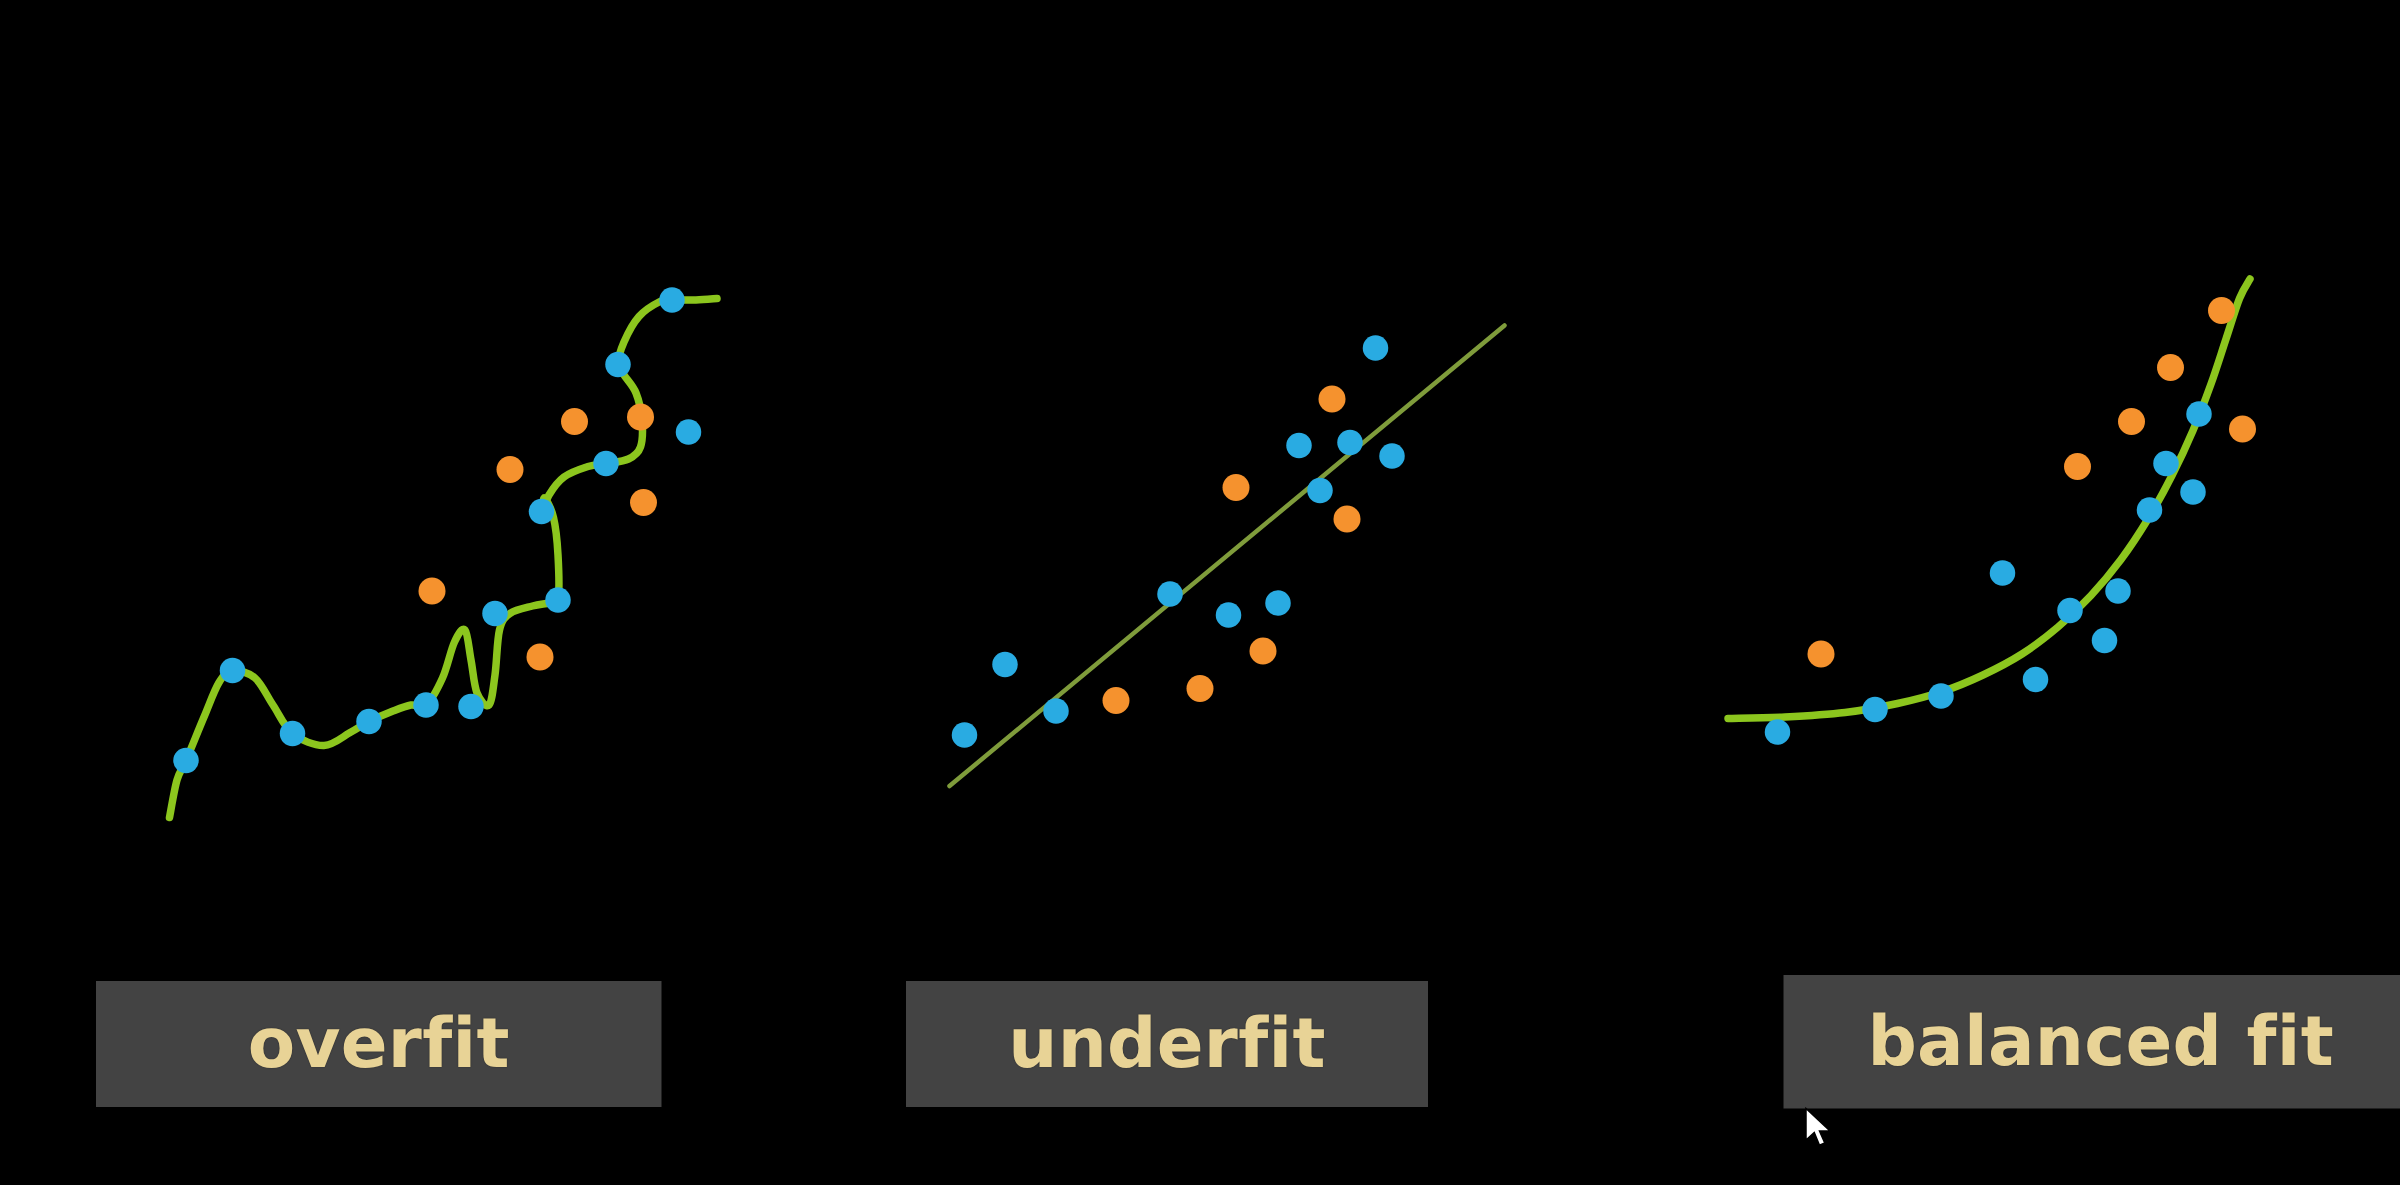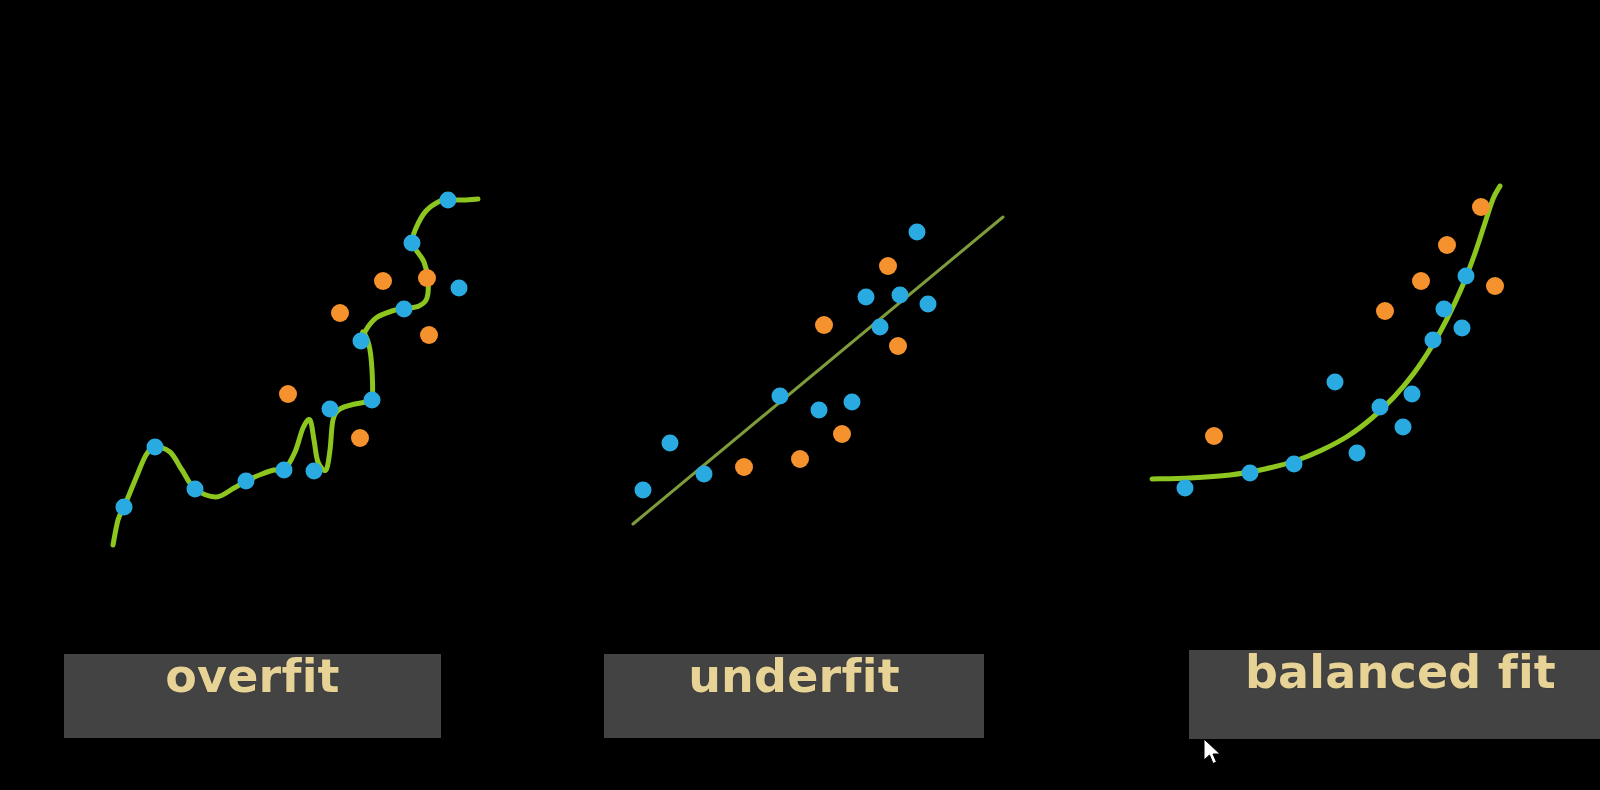--- a/index.html
+++ b/index.html
@@ -29,20 +29,21 @@
   }
   .panel-plot {
     position: absolute;
     left: 0;
     top: 0;
   }
   .panel-label {
     position: absolute;
     box-sizing: border-box;
     display: flex;
+    align-items: center;
     justify-content: center;
     background: #434343;
     color: #e8d396;
     font-size: 46px;
     font-weight: 700;
     letter-spacing: 0.2px;
     line-height: 1;
     font-family: "DejaVu Sans", "Liberation Sans", sans-serif;
     text-shadow: 0 0 1px rgba(0,0,0,0.45);
     user-select: none;
@@ -146,21 +147,21 @@
           <circle cx="1481" cy="207" r="9" fill="#f5922e"></circle>
           <circle cx="1495" cy="286" r="9" fill="#f5922e"></circle>
         </g>
       </svg>
   </div>
 
   <div class="panel-label" id="label-overfit" style="left: 64px; top: 654px; width: 377px; height: 84px; background: rgb(67, 67, 67); color: rgb(232, 211, 150);">
     <span>overfit</span>
   </div>
 
-  <div class="panel-label" id="label-underfit" style="left: 604px; top: 654px; width: 380px; height: 84px; background: rgb(67, 67, 67); color: rgb(232, 211, 150);">
+  <div class="panel-label" id="label-underfit" style="left: 604px; top: 654px; width: 348px; height: 84px; background: rgb(67, 67, 67); color: rgb(232, 211, 150);">
     <span>underfit</span>
   </div>
 
   <div class="panel-label" id="label-balanced-fit" style="left: 1145px; top: 650px; width: 423px; height: 89px; background: rgb(67, 67, 67); color: rgb(232, 211, 150); margin-left: 44px;">
     <span>balanced fit</span>
   </div>
 
   <svg id="cursor" viewBox="0 0 22 30" style="left: 1203px; top: 738px;">
     <polygon points="1,1 1,22 6.5,17 10,25.5 13.5,24 10,16 17,16" fill="#ffffff" stroke="#000000" stroke-width="1"></polygon>
   </svg>

